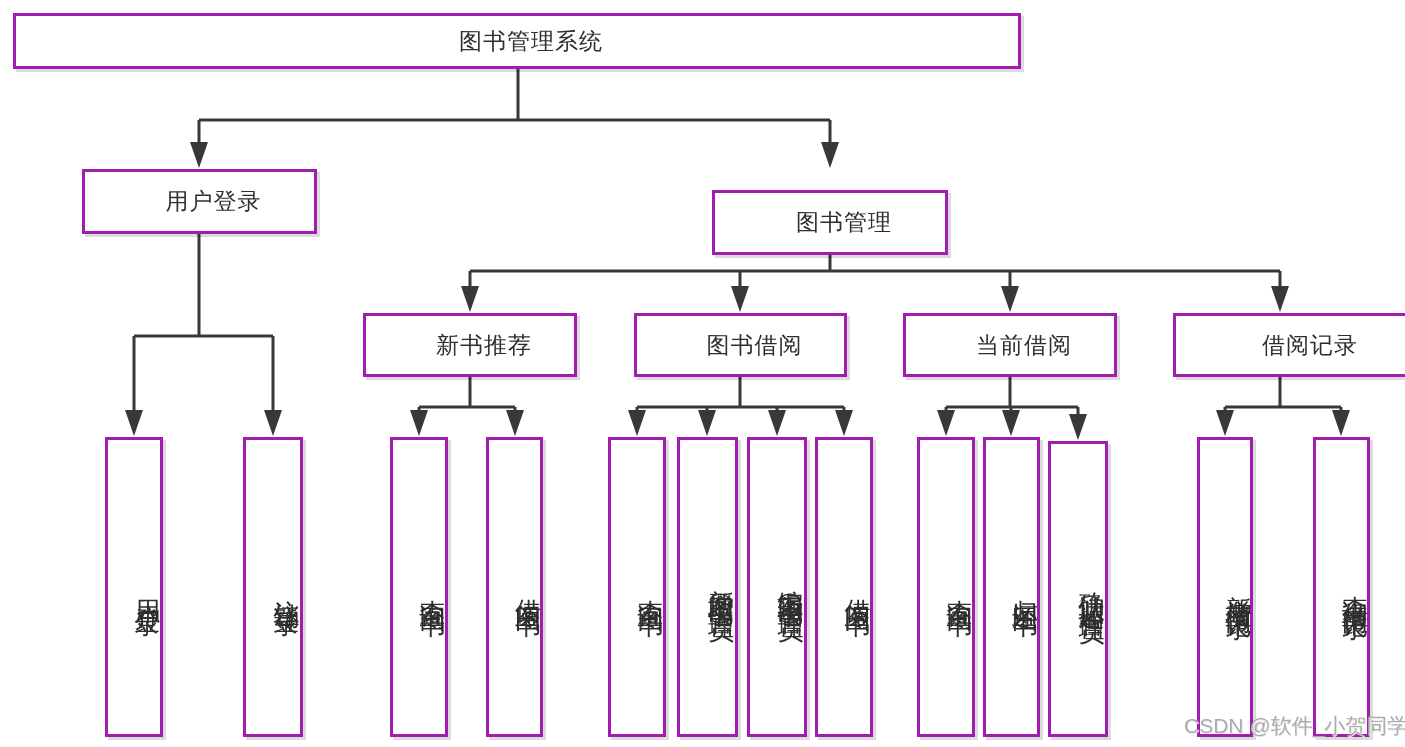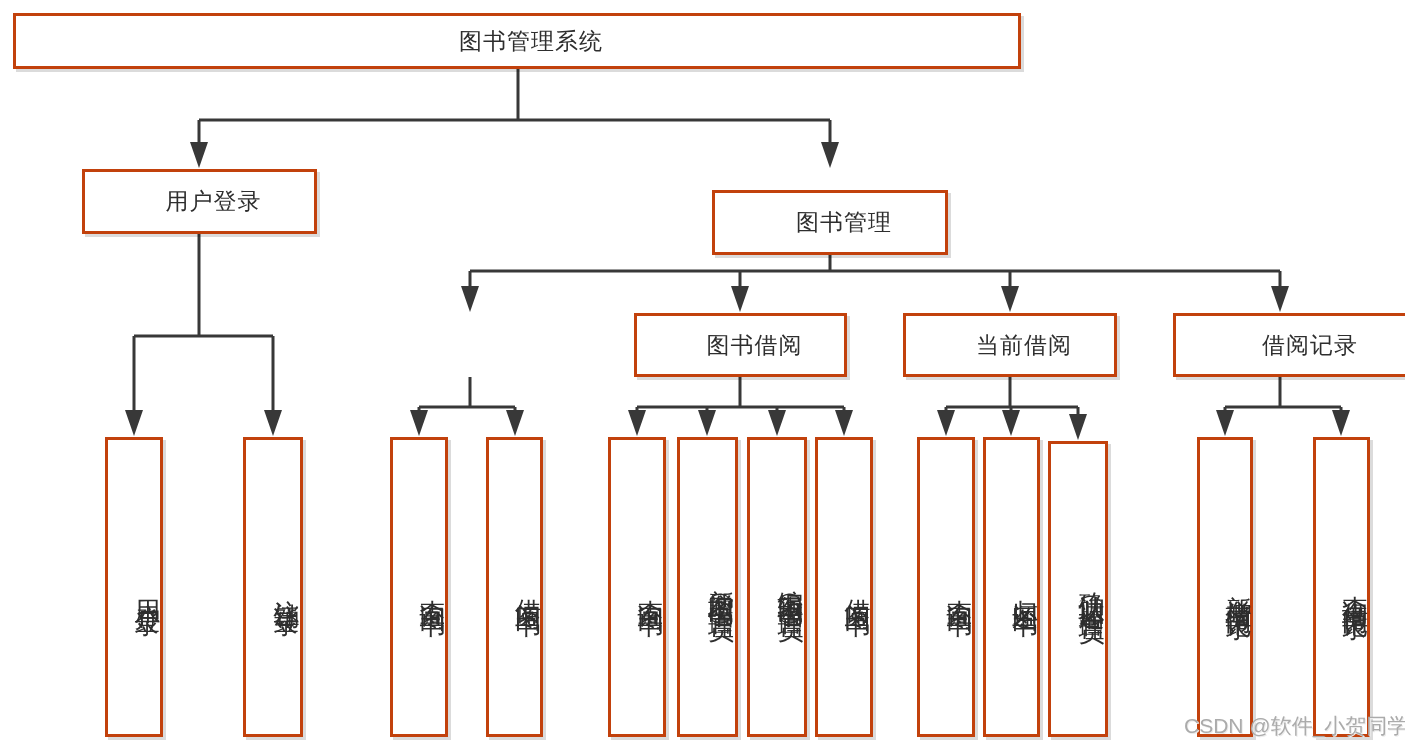--- a/index.html
+++ b/index.html
@@ -14,21 +14,21 @@
   #connectors {
     position: absolute;
     left: 0; top: 0;
     width: 1405px; height: 747px;
     z-index: 1;
   }
   .hbox, .vbox {
     position: absolute;
     box-sizing: border-box;
     background: #ffffff;
-    border: 3px solid #c2410c;
+    border: 3px solid #a21caf;
     box-shadow: 3px 3px 0 rgba(0,0,0,0.14);
     display: flex;
     align-items: center;
     justify-content: center;
     z-index: 2;
     color: #2e2e2e;
     padding-left: 28px;
   }
   .hbox { font-size: 23px; letter-spacing: 1px; }
   .vbox span {
@@ -99,20 +99,23 @@
     <span>图书管理系统</span>
   </div>
 
   <div class="hbox" style="left:82px; top:169px; width:235px; height:65px;">
     <span>用户登录</span>
   </div>
   <div class="hbox" style="left:712px; top:169px; width:236px; height:65px;margin-top:21px;">
     <span>图书管理</span>
   </div>
 
+  <div class="hbox" style="left:363px; top:313px; width:214px; height:64px;">
+    <span>新书推荐</span>
+  </div>
   <div class="hbox" style="left:903px; top:313px; width:214px; height:64px;">
     <span>当前借阅</span>
   </div>
   <div class="hbox" style="left:634px; top:313px; width:213px; height:64px;">
     <span>图书借阅</span>
   </div>
   <div class="hbox" style="left:1173px; top:313px; width:246px; height:64px;">
     <span>借阅记录</span>
   </div>
 

